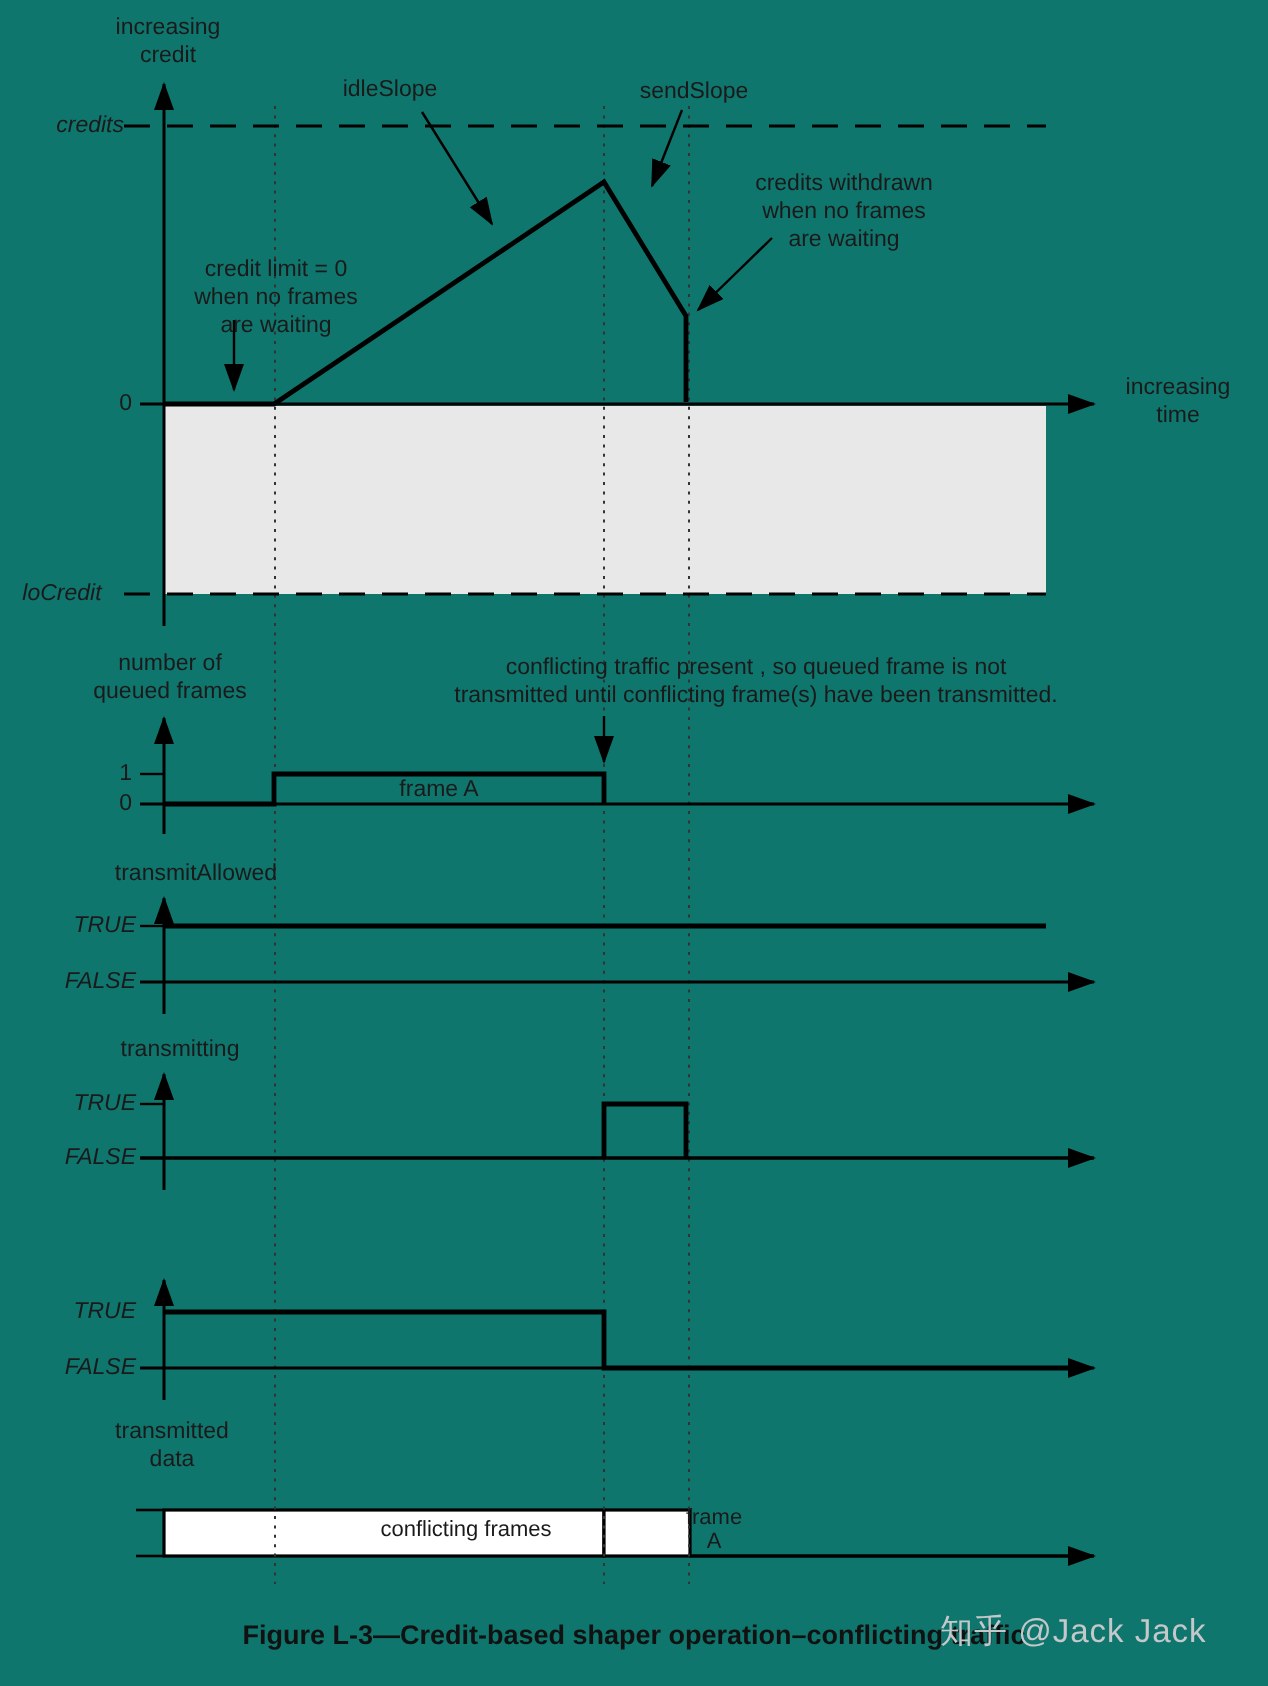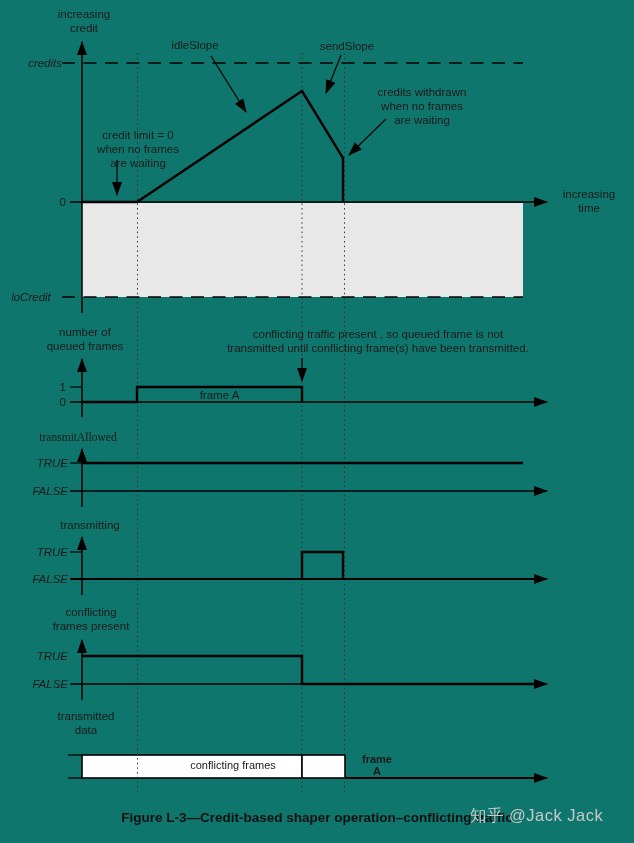--- a/index.html
+++ b/index.html
@@ -119,35 +119,33 @@
 time</div>
 
   <div class="lbl" style="left:35px;top:325px;width:100px;text-align:center;">number of
 queued frames</div>
   <div class="lbl" style="left:200px;top:327px;width:356px;">conflicting traffic present , so queued frame is not
 transmitted until conflicting frame(s) have been transmitted.</div>
   <div class="lbl right" style="left:40px;top:380px;width:26px;">1</div>
   <div class="lbl right" style="left:40px;top:395px;width:26px;">0</div>
   <div class="lbl" style="left:157px;top:388px;width:125px;">frame A</div>
 
-  <div class="lbl" style="left:28px;top:430px;width:100px;font-family:Liberation Serif, serif;">transmitAllowed</div>
+  <div class="lbl" style="left:48px;top:430px;width:100px;">transmitAllowed</div>
   <div class="lbl right it" style="left:28px;top:456px;width:40px;">TRUE</div>
   <div class="lbl right it" style="left:28px;top:484px;width:40px;">FALSE</div>
 
   <div class="lbl" style="left:40px;top:518px;width:100px;">transmitting</div>
   <div class="lbl right it" style="left:28px;top:545px;width:40px;">TRUE</div>
   <div class="lbl right it" style="left:28px;top:572px;width:40px;">FALSE</div>
 
-  <div class="lbl" style="left:41px;top:605px;width:100px;">conflicting
-frames present</div>
   <div class="lbl right it" style="left:28px;top:649px;width:40px;">TRUE</div>
   <div class="lbl right it" style="left:28px;top:677px;width:40px;">FALSE</div>
 
   <div class="lbl" style="left:36px;top:709px;width:100px;">transmitted
 data</div>
   <div class="lbl boxtext" style="left:82px;top:760px;width:220px;">conflicting frames</div>
-  <div class="lbl boxtext" style="left:310px;top:754px;width:52px;font-weight:bold;">frame
+  <div class="lbl boxtext" style="left:290px;top:754px;width:52px;">frame
 A</div>
 
   <div class="caption">Figure L-3—Credit-based shaper operation–conflicting traffic</div>
   <div class="watermark">知乎 @Jack Jack</div>
 
 </div>
 
 </body></html>

